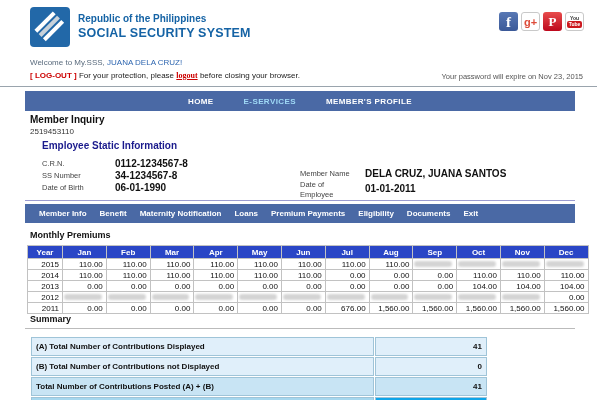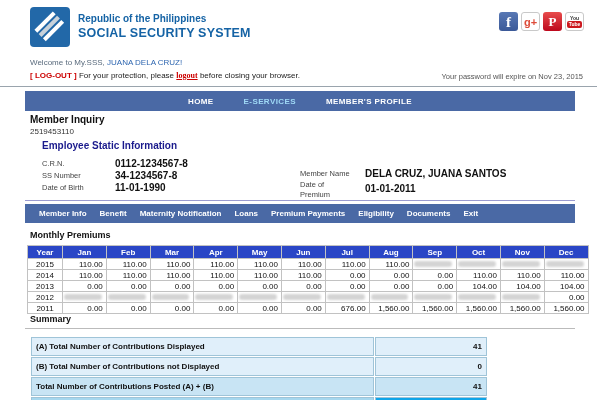--- a/index.html
+++ b/index.html
@@ -44,21 +44,21 @@
   .lbl { position:absolute; font-size:7.5px; color:#444; }
   .val { position:absolute; font-size:10px; font-weight:bold; color:#111; }
   .lbl-wrap { width:48px; line-height:1.3; }
   .hr-mid { position:absolute; left:25px; top:200px; width:550px; height:1px; background:#9b9bd0; }
   
   .premiums-heading { position:absolute; left:30px; top:230px; font-size:9px; font-weight:bold; color:#111; }
   .premiums-table { position:absolute; left:27px; top:245px; width:548px; border-collapse:separate;
                     border-spacing:1px; background:#c2c2c2; table-layout:fixed; }
   .premiums-table th { background:#2a46c6; color:#fff; font-size:8px; font-weight:bold; height:12px; }
   .premiums-table td { background:#fff; font-size:8px; height:10px; text-align:right; padding-right:3px; color:#111; }
-  .premiums-table td.year-cell { text-align:center; padding-left:3px; }
+  .premiums-table td.year-cell { text-align:right; padding-left:3px; }
   .blur-bar { height:6px; margin:0 1px; background:#d4d4d4; border-radius:3px; filter:blur(1px); }
   
   .summary-heading { position:absolute; left:30px; top:314px; font-size:9px; font-weight:bold; color:#111; }
   .hr-sum { position:absolute; left:25px; top:328px; width:550px; height:1px; background:#bbb; }
   .summary-table { position:absolute; left:30px; top:336px; width:458px; border-collapse:separate; border-spacing:1px; }
   .summary-table td { font-size:8px; font-weight:bold; height:11px; border:1px solid #9fc4d8; padding:4px 4px; color:#111; }
   .summary-table td.sum-label { text-align:left; }
   .summary-table td.sum-value { text-align:right; width:112px; }
 </style>
 </head>
@@ -111,25 +111,25 @@
 
   <div class="member-title">Member Inquiry</div>
   <div class="member-number">2519453110</div>
   <div class="static-title">Employee Static Information</div>
 
   <div class="lbl" style="left:42px; top:159px;">C.R.N.</div>
   <div class="val" style="left:115px; top:158px;">0112-1234567-8</div>
   <div class="lbl" style="left:42px; top:171px;">SS Number</div>
   <div class="val" style="left:115px; top:170px;">34-1234567-8</div>
   <div class="lbl" style="left:42px; top:183px;">Date of Birth</div>
-  <div class="val" style="left:115px; top:182px;">11-01-1990</div>
+  <div class="val" style="left:115px; top:182px;">06-01-1990</div>
 
   <div class="lbl" style="left:300px; top:169px;">Member Name</div>
   <div class="val" style="left:365px; top:168px;">DELA CRUZ, JUANA SANTOS</div>
-  <div class="lbl lbl-wrap" style="left:300px; top:180px;">Date of Premium</div>
+  <div class="lbl lbl-wrap" style="left:300px; top:180px;">Date of Employee</div>
   <div class="val" style="left:365px; top:183px;">01-01-2011</div>
 
   <div class="hr-mid"></div>
 
   <div class="sub-nav">
       <span class="sub-nav-item">Member Info</span>
       <span class="sub-nav-item">Benefit</span>
       <span class="sub-nav-item">Maternity Notification</span>
       <span class="sub-nav-item">Loans</span>
       <span class="sub-nav-item">Premium Payments</span>

